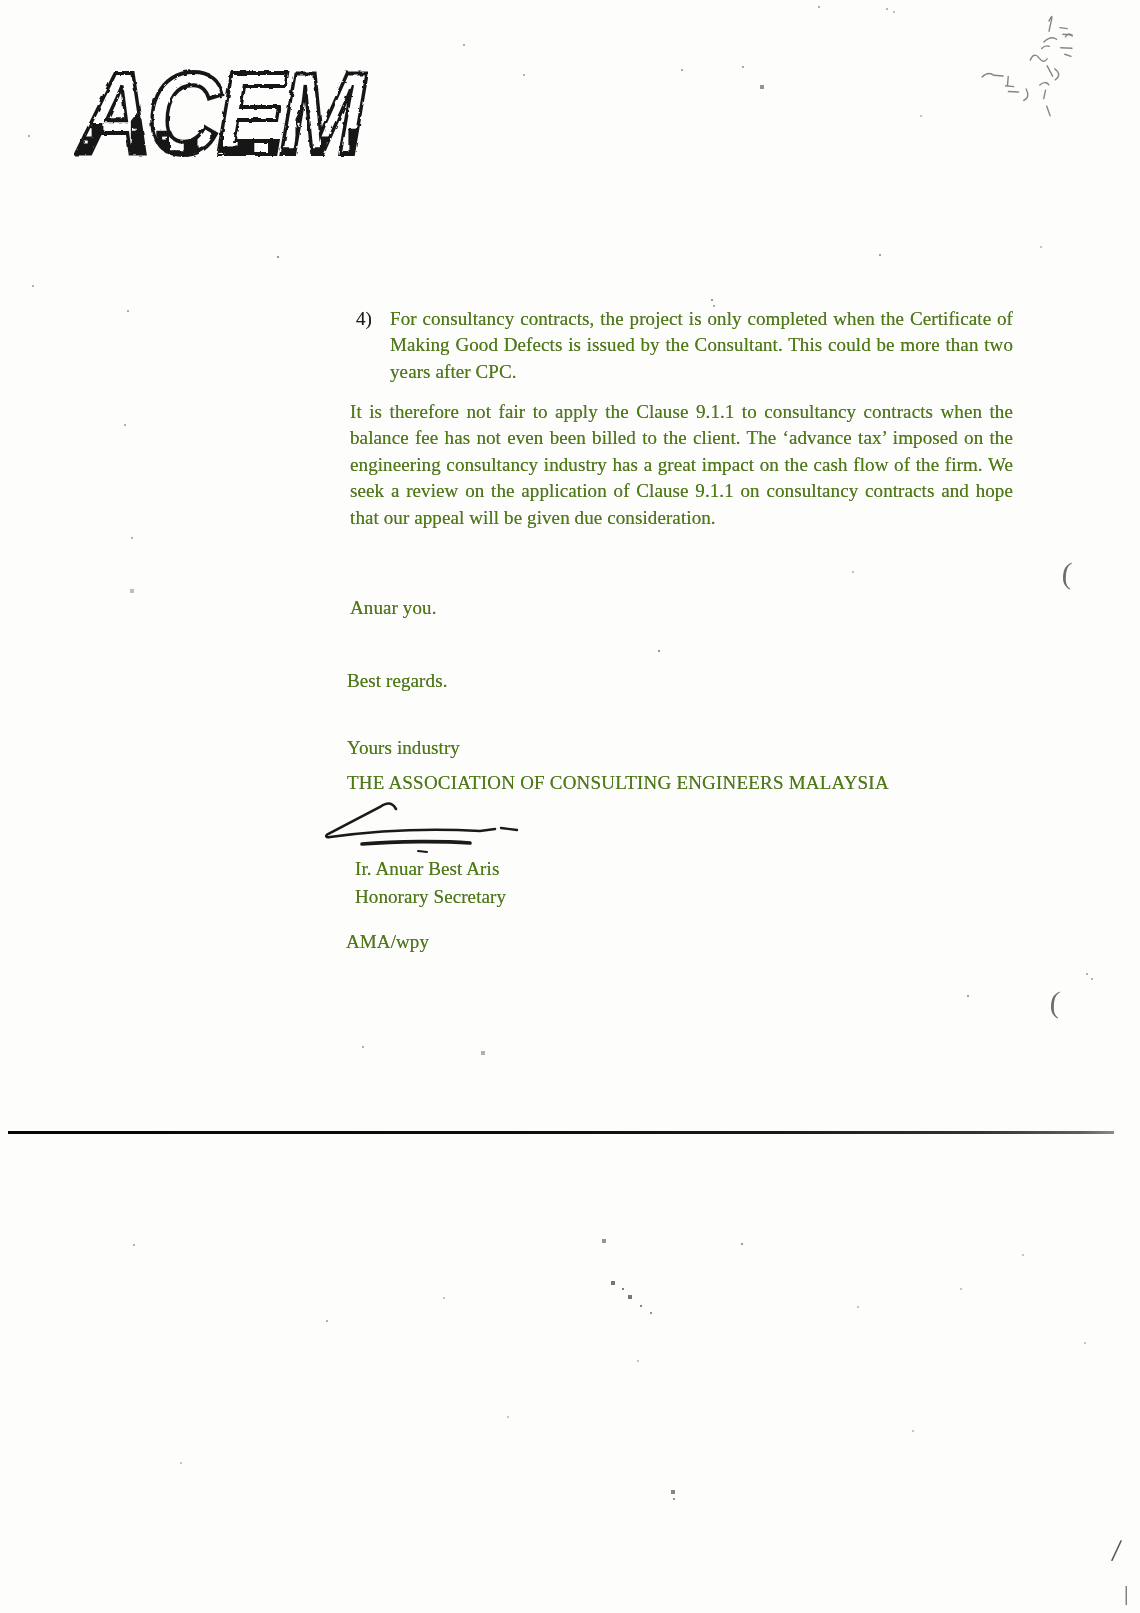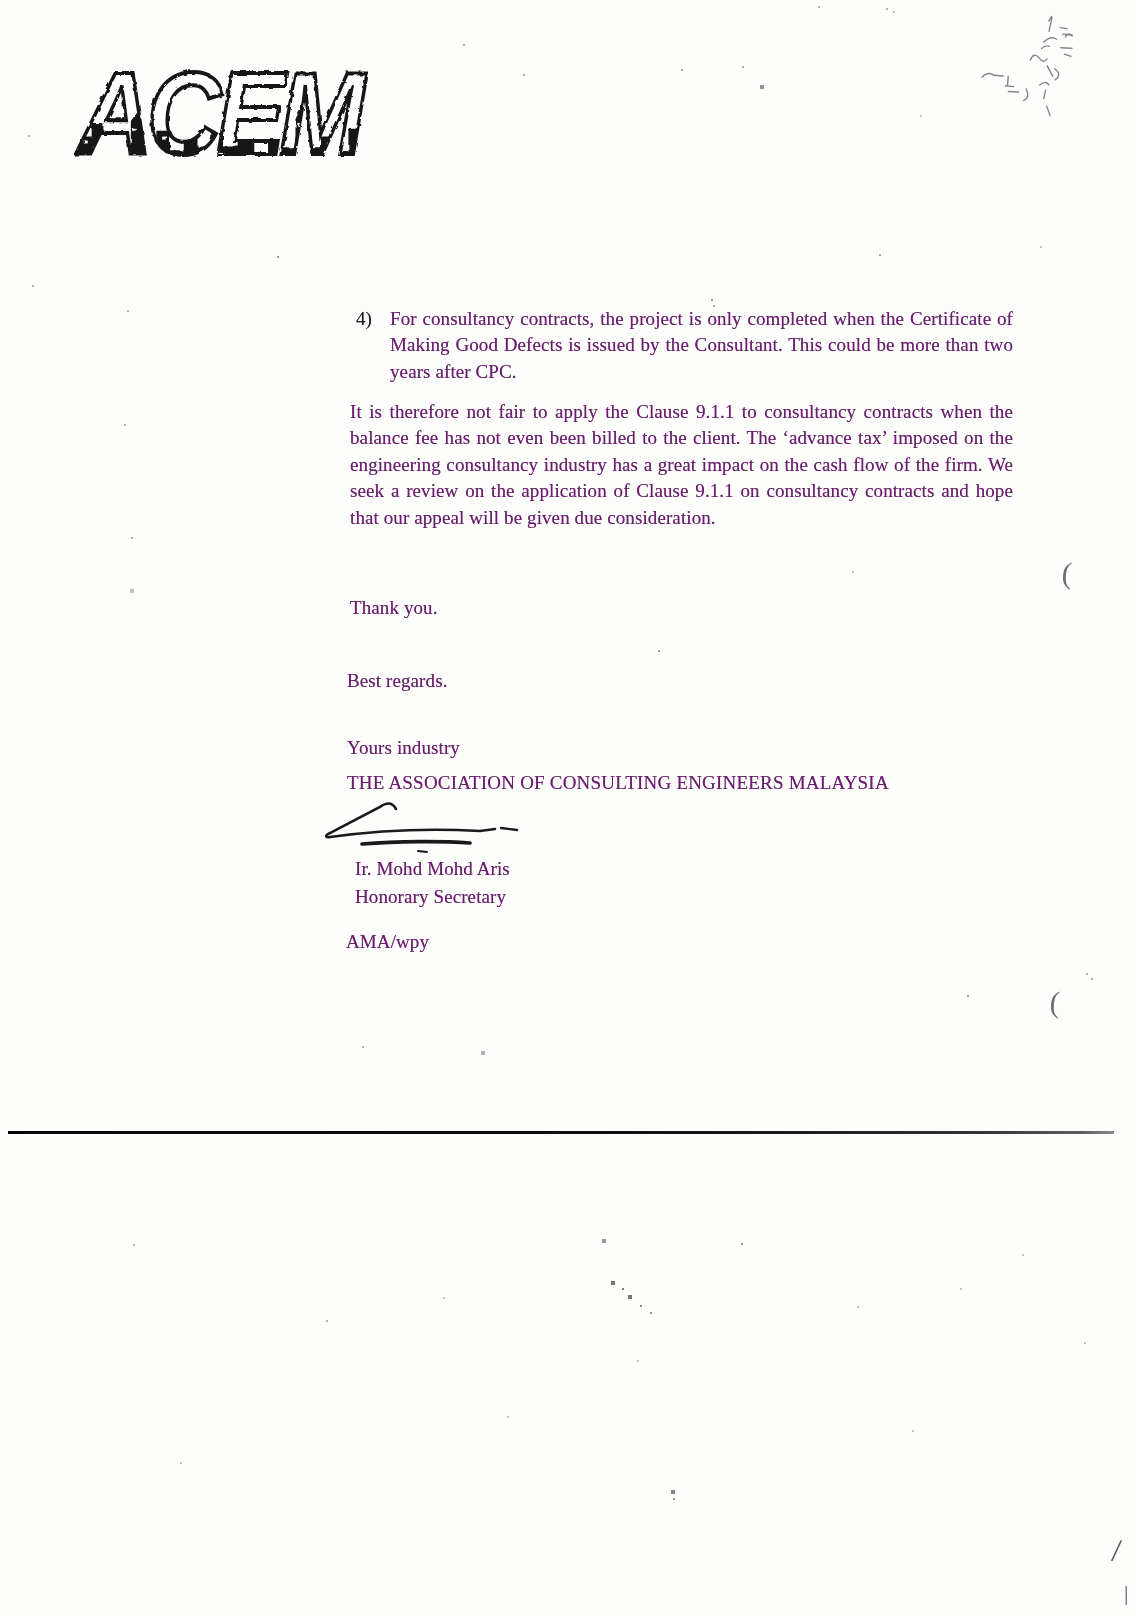--- a/index.html
+++ b/index.html
@@ -15,21 +15,21 @@
   
   .logo{position:absolute;left:74px;top:52px;width:294px;height:130px;}
   .logo svg{width:100%;height:100%;}
   
   .scribbles{position:absolute;left:952px;top:8px;width:160px;height:130px;opacity:.75;transform:rotate(-8deg);}
   
   .para{
     position:absolute;
     font-size:19px;
     line-height:26.4px;
-    color:#701a75;
+    color:#4d7c0f;
     text-shadow:0 0 .6px rgba(25,25,25,.55);
     letter-spacing:.1px;
   }
   .just{text-align:justify;text-align-last:left;}
   .item4{position:absolute;left:356px;top:306px;width:658px;}
   .item4 .marker{
     position:absolute;left:0;top:0;
     font-size:19px;line-height:26.4px;color:#1e1e1e;
     text-shadow:0 0 .6px rgba(25,25,25,.55);
   }
@@ -163,36 +163,36 @@
       <path d="M118 34 q4 -5 7 0"></path>
     </svg>
   </div>
 
   <div class="item4">
     <span class="marker">4)</span>
     <div class="item4-body para just" style="position:relative;left:0;top:0;">For consultancy contracts, the project is only completed when the Certificate of Making Good Defects is issued by the Consultant. This could be more than two years after CPC.</div>
   </div>
 
   <div class="para just p2">It is therefore not fair to apply the Clause 9.1.1 to consultancy contracts when the balance fee has not even been billed to the client. The ‘advance tax’ imposed on the engineering consultancy industry has a great impact on the cash flow of the firm. We seek a review on the application of Clause 9.1.1 on consultancy contracts and hope that our appeal will be given due consideration.</div>
-  <div class="para p4">Thank you.</div>
+  <div class="para p4">Anuar you.</div>
   <div class="para p5">Best regards.</div>
 
   <div class="para p6">Yours industry</div>
   <div class="para p7">THE ASSOCIATION OF CONSULTING ENGINEERS MALAYSIA</div>
 
   <div class="signature">
     <svg viewBox="0 0 205 72" xmlns="http://www.w3.org/2000/svg" fill="none" stroke="#1a1a1a" stroke-linecap="round">
       <path d="M78 16 C74 9 69 9 62 14 L10 41 C7 43 8 45 12 44 C55 38 110 35 162 38 L177 36" stroke-width="2.6"></path>
       <path d="M183 35 L199 37" stroke-width="2.4"></path>
       <path d="M44 51 C80 48 125 48 152 50" stroke-width="3.6"></path>
       <path d="M100 58 l9 1" stroke-width="2"></path>
     </svg>
   </div>
 
-  <div class="para p8">Ir. Mohd Mohd Aris</div>
+  <div class="para p8">Ir. Anuar Best Aris</div>
   <div class="para p9">Honorary Secretary</div>
   <div class="para p10">AMA/wpy</div>
 
   <div class="rule"></div>
 
   <span class="paren paren1">(</span>
   <span class="paren paren2">(</span>
   <span class="slashmark">/</span>
   <span class="barmark">|</span>
 

